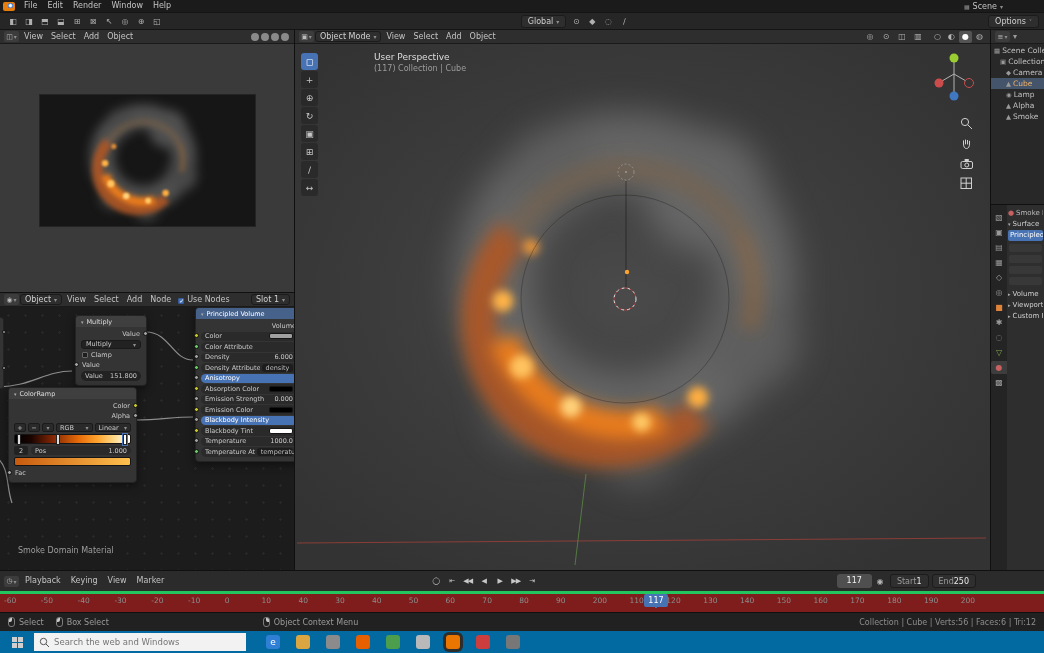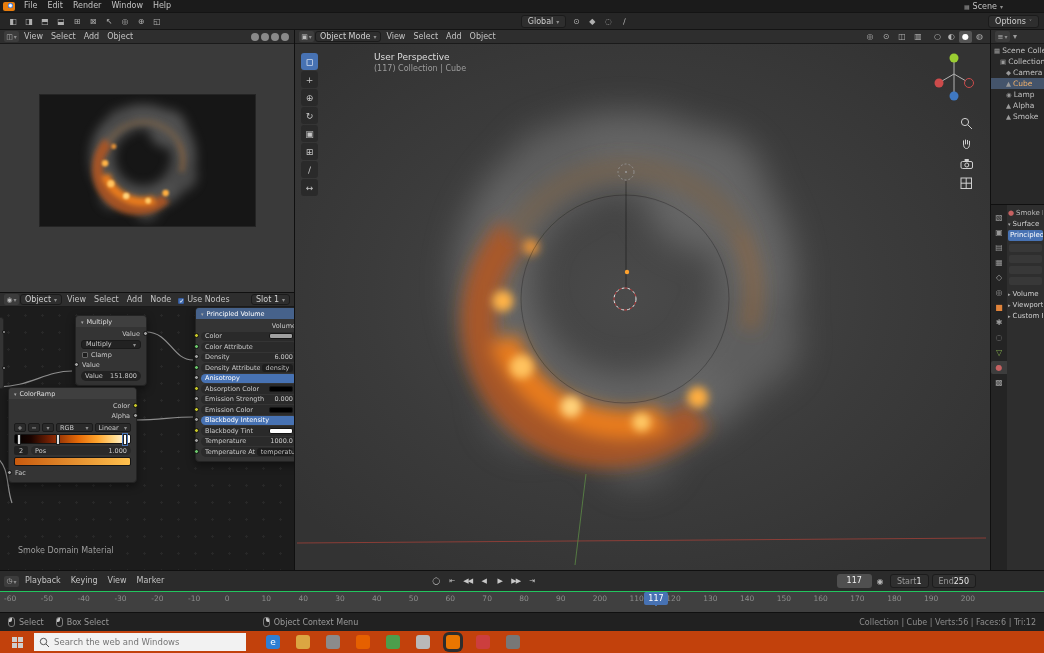--- a/index.html
+++ b/index.html
@@ -109,36 +109,36 @@
 
 .timeline{position:absolute;left:0;top:570px;width:1044px;height:42px;background:#2b2b2b;border-top:1px solid #101010}
 .thead{display:flex;align-items:center;height:20px;padding:0 4px;font-size:8px;gap:1px}
 .playctr{display:flex;align-items:center;gap:1px;margin-left:258px}
 .pb{min-width:15px;height:14px;display:flex;align-items:center;justify-content:center;color:#c8c8c8;font-size:7px;letter-spacing:-1px}
 .framebox{margin-left:auto;background:#4f4f4f;border-radius:3px;height:14px;line-height:14px;padding:0 10px;color:#f0f0f0}
 .keyico{width:14px;text-align:center;color:#b5b5b5}
 .sebox{display:flex;background:#2f2f2f;border:1px solid #1c1c1c;border-radius:3px;height:14px;align-items:center;padding:0 6px;margin-left:2px}
 .sebox .k{color:#9a9a9a}.sebox .v{color:#e8e8e8}
 .endpad{margin-right:64px}
-.ruler{position:relative;height:26px;background:#404040;border-top:1px solid #22c55e;overflow:hidden}
+.ruler{position:relative;height:26px;background:#7f1d1d;border-top:3px solid #22c55e;overflow:hidden}
 .ticks{display:flex;padding-left:4px}
 .tick{flex:none;width:36.8px;font-size:7.5px;color:#8d8d8d;line-height:14px}
 .phline{position:absolute;left:655px;top:0;width:2px;height:14px;background:#4772b3}
 .playhead{position:absolute;left:644px;top:0;width:24px;height:13px;background:#4772b3;border-radius:2px;color:#fff;font-size:8px;display:flex;align-items:center;justify-content:center}
 .tscroll{position:relative;height:7px;background:#1f1f1f}
 .tthumb{position:absolute;left:230px;top:1px;width:556px;height:5px;background:#4a4a4a;border-radius:3px}
 
 .statusbar{position:absolute;left:0;top:612px;width:1044px;height:19px;background:#212121;border-top:1px solid #101010;display:flex;align-items:center;padding:0 8px;font-size:8px;color:#9a9a9a;gap:4px}
 .mico{width:7px;height:10px;border:1px solid #7d7d7d;border-radius:3px;position:relative;flex:none}
 .mico::before{content:"";position:absolute;left:0;top:0;width:3px;height:4px;background:#c9c9c9;border-radius:2px 0 2px 0}
 .mico.rmb::before{left:auto;right:0;border-radius:0 2px 0 2px}
 .ctxgroup{margin-left:150px;display:flex;align-items:center;gap:4px}
 .stats{margin-left:auto;color:#8d8d8d;white-space:nowrap}
 
-.taskbar{position:absolute;left:0;top:631px;width:1044px;height:22px;background:#c2410c;display:flex;align-items:center}
+.taskbar{position:absolute;left:0;top:631px;width:1044px;height:22px;background:#0369a1;display:flex;align-items:center}
 .startbtn{width:34px;height:22px;display:flex;align-items:center;justify-content:center}
 .winlogo{display:grid;grid-template-columns:5px 5px;grid-template-rows:5px 5px;gap:1px}
 .winlogo i{background:#cfcfcf}
 .searchwrap{position:relative;width:212px;height:18px;flex:none}
 .searchwrap input{width:100%;height:100%;border:0;background:#f2f2f2;font-size:8.5px;padding:0 4px 0 20px;color:#333;font-family:inherit}
 .searchwrap svg{position:absolute;left:5px;top:3.5px}
 .ticons{display:flex;align-items:center;margin-left:12px}
 .ticon{width:14px;height:14px;border-radius:3px;margin:0 8px;display:flex;align-items:center;justify-content:center;color:#fff;font-size:9px}
 .ticon.active{box-shadow:0 0 0 3px #2d2d2d}
 </style>

